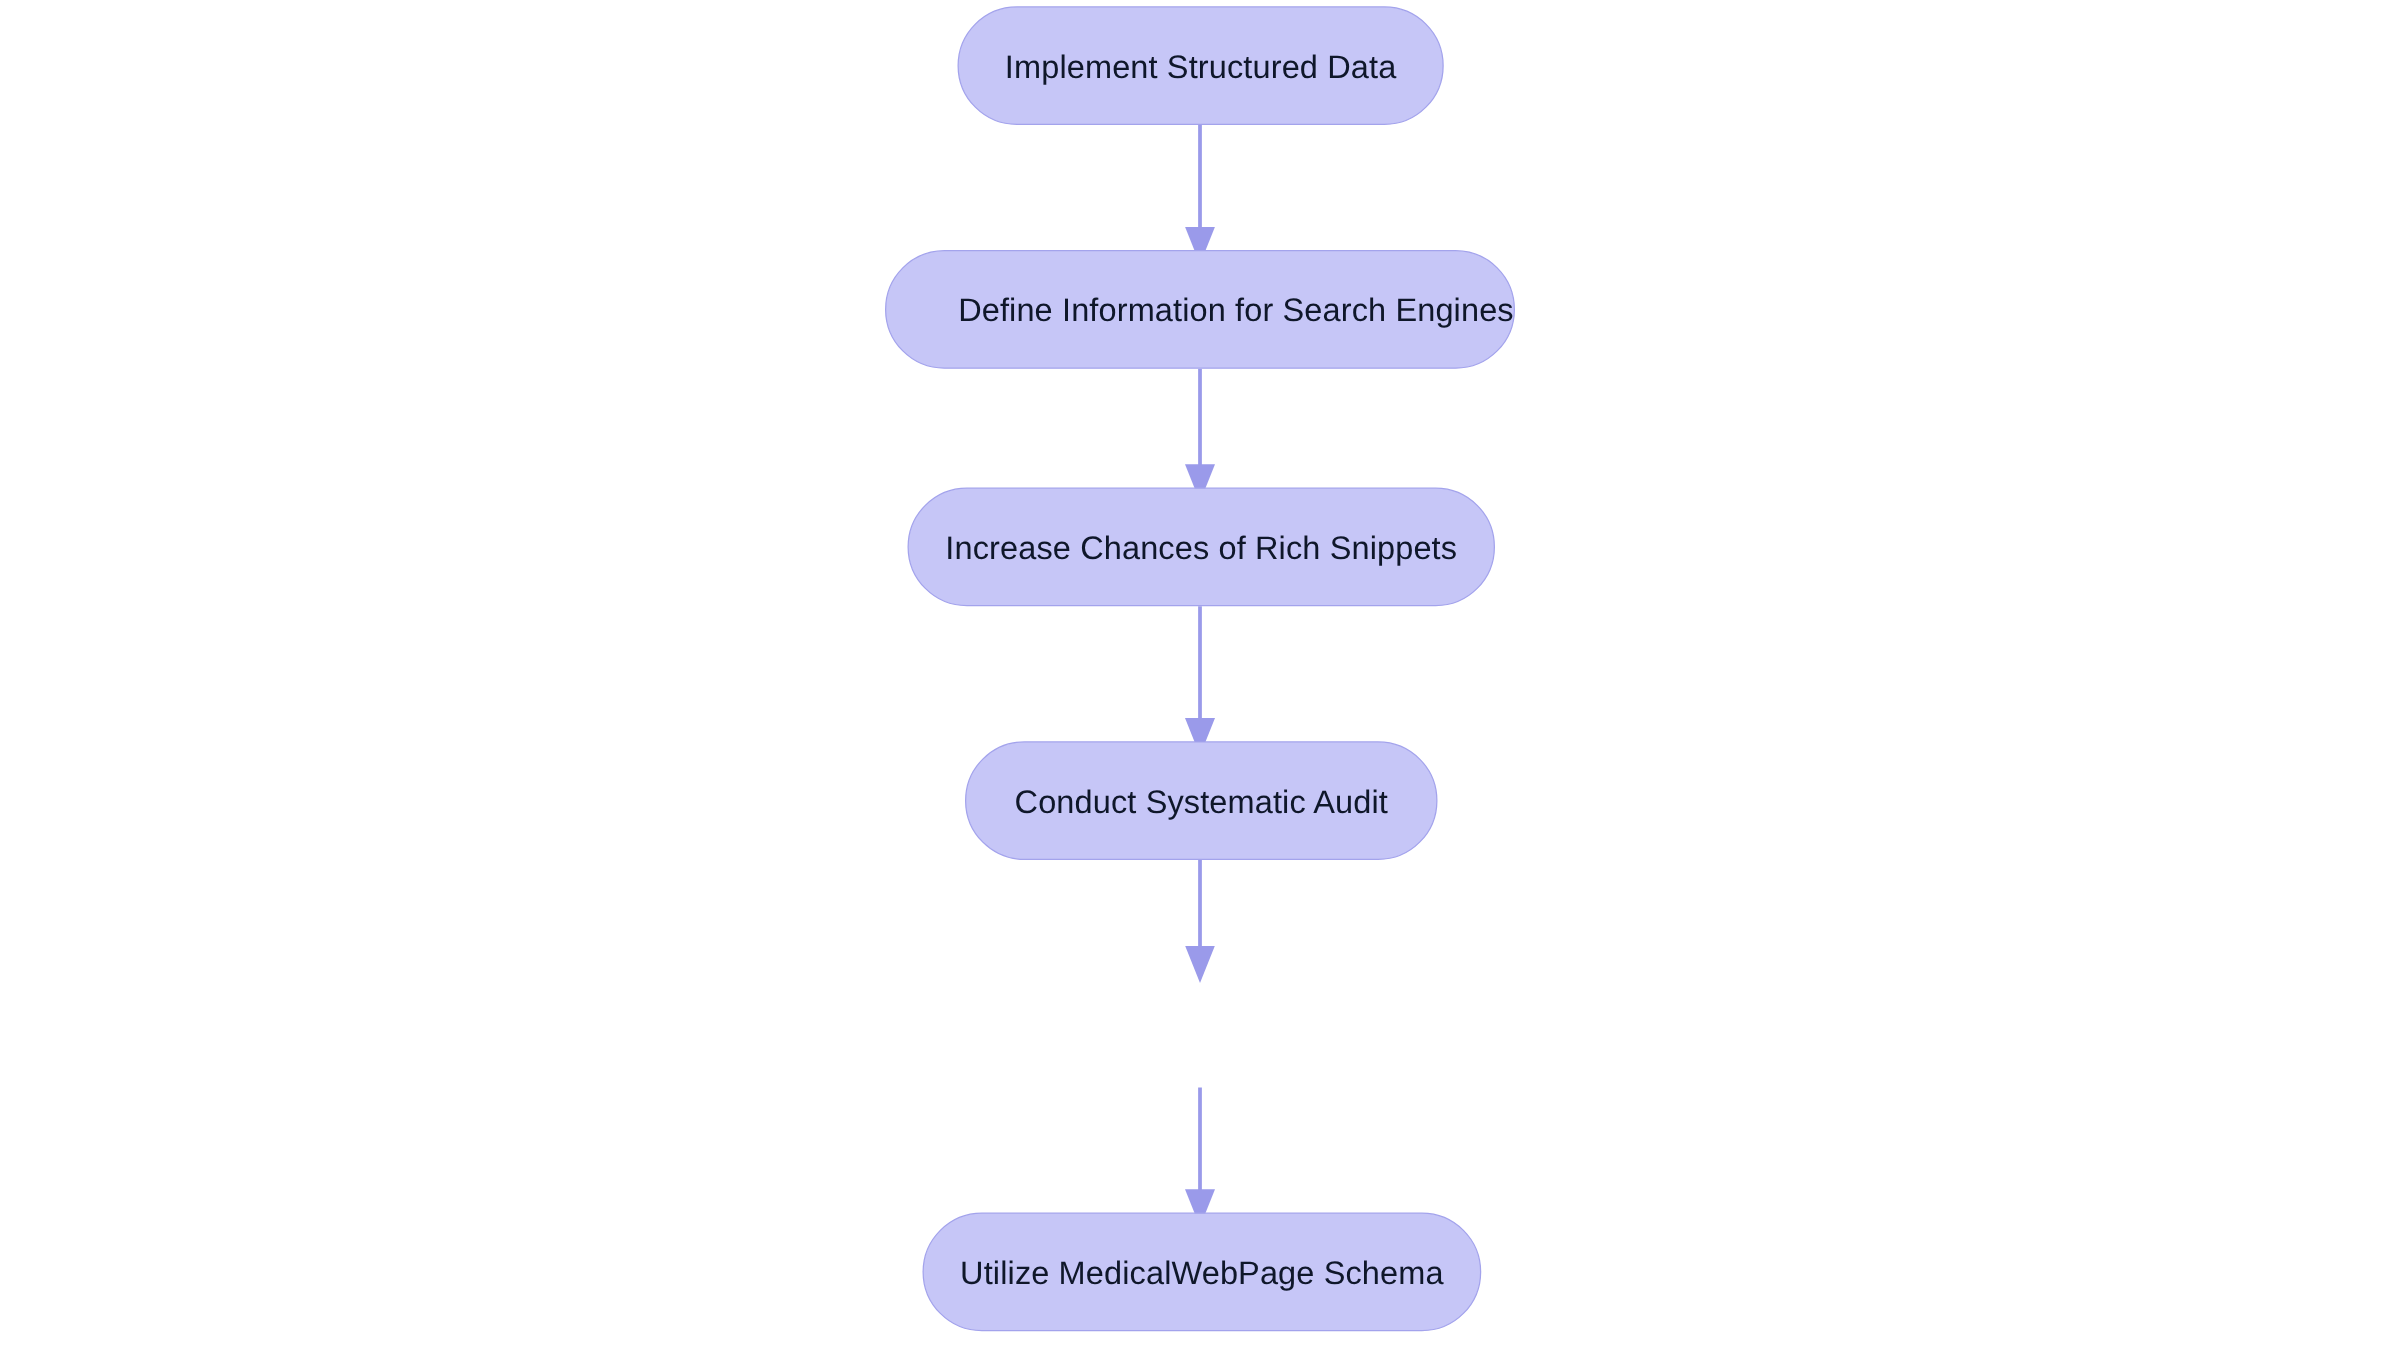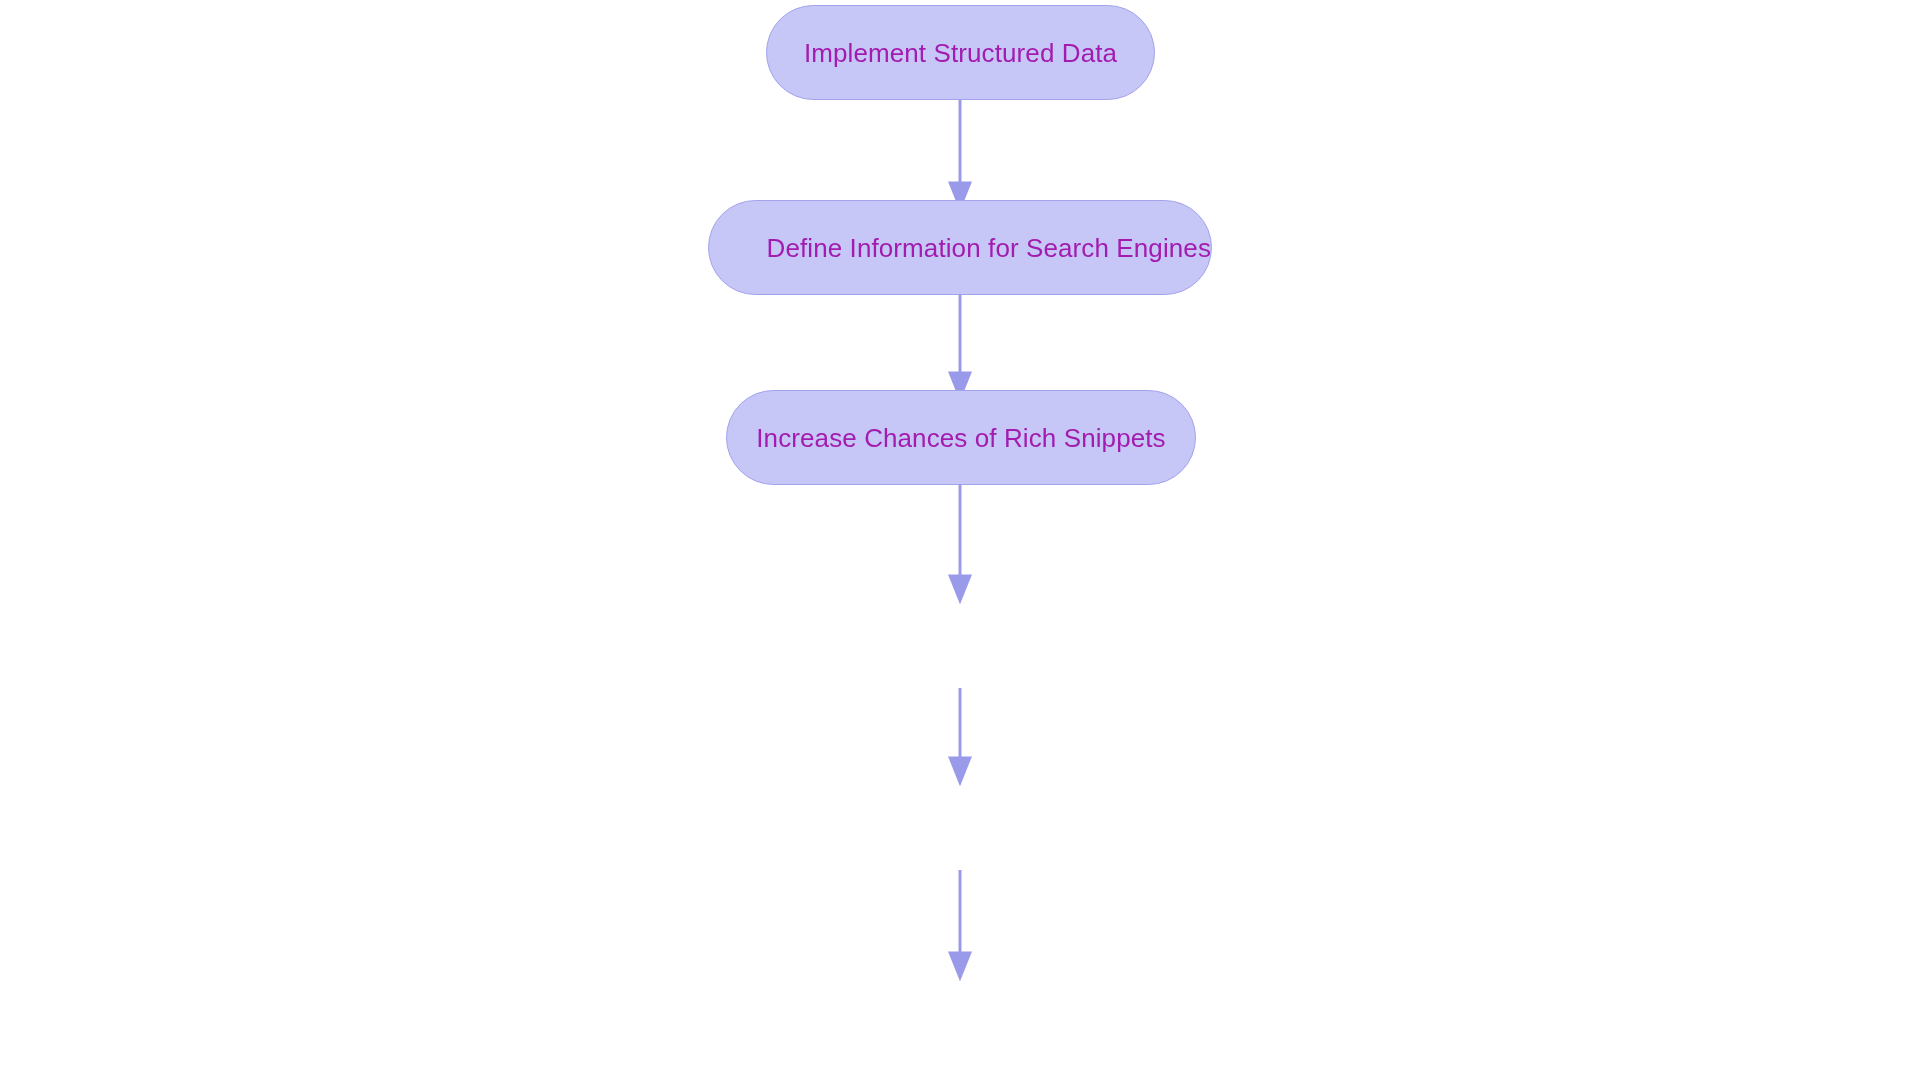--- a/index.html
+++ b/index.html
@@ -53,21 +53,21 @@
     border-radius: 999px;
     height: 95px;
     color: #3333cc;
     white-space: nowrap;
   }
 
   .flow-node-label {
     font-size: 26px;
     line-height: 1;
     letter-spacing: 0.1px;
-    color: #a21caf;
+    color: #0f172a;
     font-weight: 400;
     text-align: center;
     user-select: none;
   }
 
   
   #node-0 { left: 766px; top: 5px;   width: 389px; }
   #node-1 { left: 708px; top: 200px; width: 504px; justify-content: flex-end; }
   #node-2 { left: 726px; top: 390px; width: 470px; }
   #node-3 { left: 772px; top: 593px; width: 378px; }
@@ -114,17 +114,23 @@
     </div>
 
     <div class="flow-node" id="node-1">
       <span class="flow-node-label">Define Information for Search Engines</span>
     </div>
 
     <div class="flow-node" id="node-2">
       <span class="flow-node-label">Increase Chances of Rich Snippets</span>
     </div>
 
+    <div class="flow-node" id="node-3">
+      <span class="flow-node-label">Conduct Systematic Audit</span>
+    </div>
 
 
+    <div class="flow-node" id="node-5">
+      <span class="flow-node-label">Utilize MedicalWebPage Schema</span>
+    </div>
 
   </div>
 </div>
 
 </body></html>

